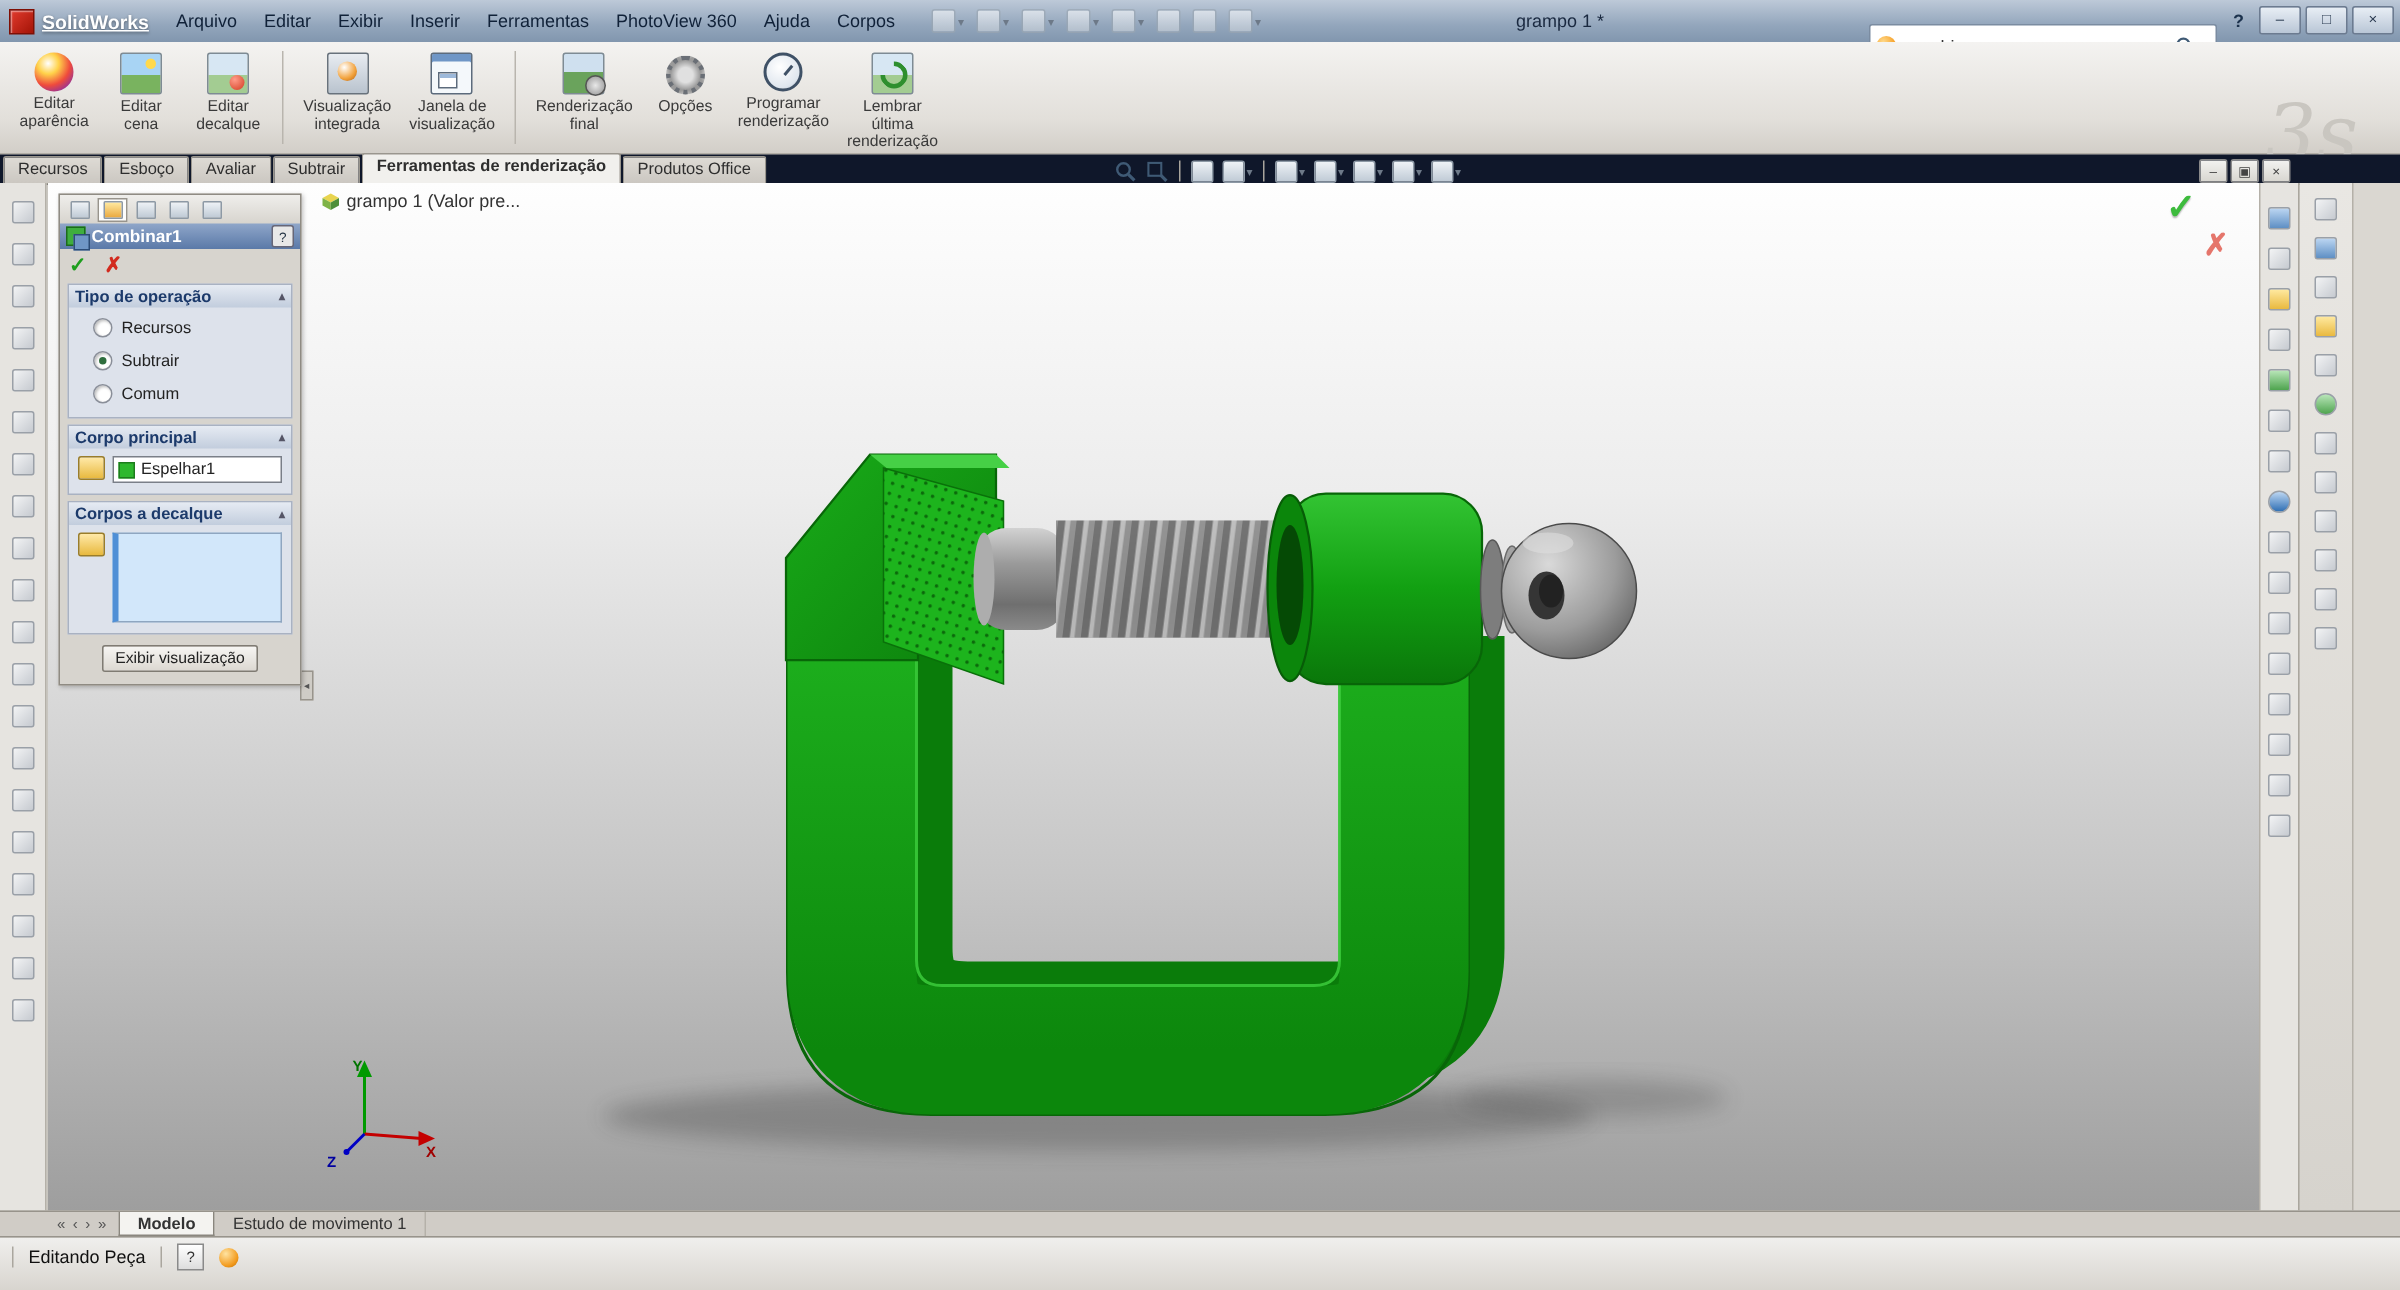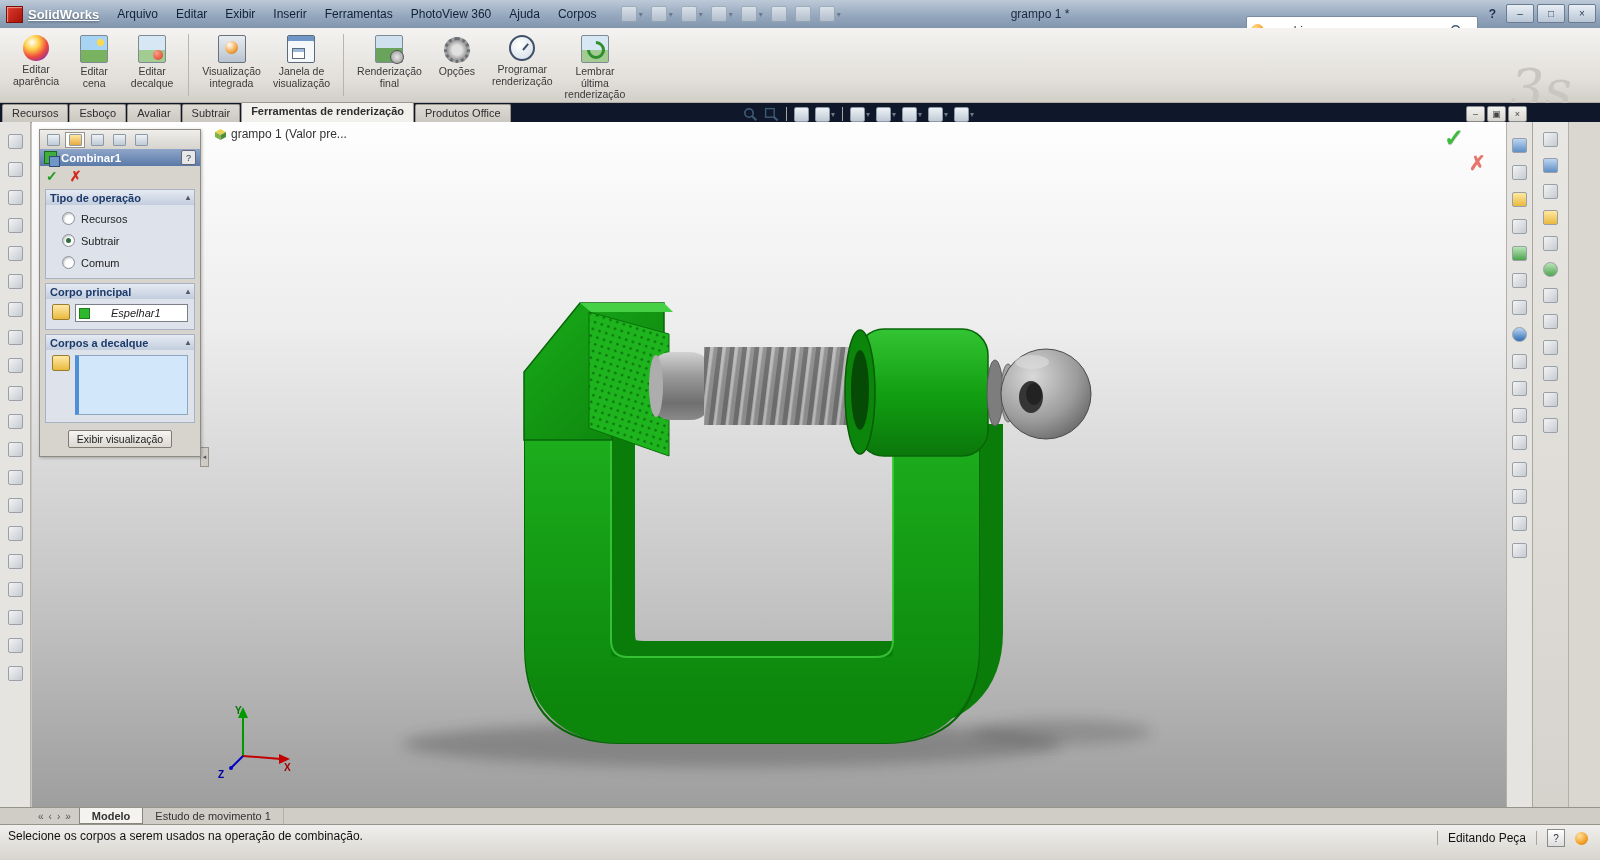--- a/index.html
+++ b/index.html
@@ -139,22 +139,22 @@
   .chev{margin-left:auto;font-size:8px;color:#556;}
   .pm-group-b{padding:5px 6px 7px;}
   .radio-row{display:flex;align-items:center;gap:6px;margin:2px 0 9px 10px;font-size:11px;color:#222;}
   .radio-row:last-child{margin-bottom:2px;}
   .radio{width:11px;height:11px;border-radius:50%;background:#fff;border:1px solid #8a8f99;
     box-shadow:inset 1px 1px 2px rgba(0,0,0,.25);position:relative;}
   .radio-row.checked .radio::after{content:"";position:absolute;left:3px;top:3px;width:5px;height:5px;
     border-radius:50%;background:#2f6e3e;}
   .pm-row{display:flex;gap:5px;align-items:flex-start;}
   .body-icon{width:16px;height:14px;background:linear-gradient(#ffe9a8,#e8b93e);border:1px solid #9a7d2a;border-radius:2px;}
-  .pm-field{flex:1;height:16px;background:#fff;border:1px solid #7a7f88;display:flex;align-items:center;gap:21px;
-    padding:0 3px;font-size:11px;color:#222;font-style:italic;}
+  .pm-field{flex:1;height:16px;background:#fff;border:1px solid #7a7f88;display:flex;align-items:center;gap:4px;
+    padding:0 3px;font-size:11px;color:#222;}
   .field-chip{width:9px;height:9px;background:#2eb82e;border:1px solid #1d7d1d;}
   .pm-selbox{flex:1;height:58px;background:#d2e7fa;border:1px solid #8fa6c0;border-left:4px solid #4f8fd6;}
   .preview-btn{display:block;margin:7px auto 8px;padding:2px 8px;font:10.5px "Liberation Sans",sans-serif;
     background:linear-gradient(#f6f5f3,#dcd8d1);border:1px solid #7f7b73;border-radius:2px;color:#222;}
 
   
   .bottom-tabs{position:absolute;left:0;top:807px;width:1600px;height:17px;background:#d0ccc6;
     border-top:1px solid #97938b;display:flex;align-items:stretch;box-sizing:border-box;}
   .bt-nav{display:flex;align-items:center;gap:5px;padding:0 8px 0 38px;color:#555;font-size:10px;}
   .btab{padding:1px 12px;font-size:11px;color:#333;display:flex;align-items:center;border-right:1px solid #b5b1a9;}
@@ -578,21 +578,20 @@
       <span>«</span>
       <span>‹</span>
       <span>›</span>
       <span>»</span>
     </div>
     <span class="btab active">Modelo</span>
     <span class="btab">Estudo de movimento 1</span>
   </div>
 
   <div class="statusbar">
-    <span class="sb-msg">Selecione os corpos a serem usados na operação de combinação.</span>
     <div class="sb-right">
       <span class="sb-sep"></span>
       <span>Editando Peça</span>
       <span class="sb-sep"></span>
       <span class="sb-help">?</span>
       <span class="sb-ball"></span>
     </div>
   </div>
 
 </div>

